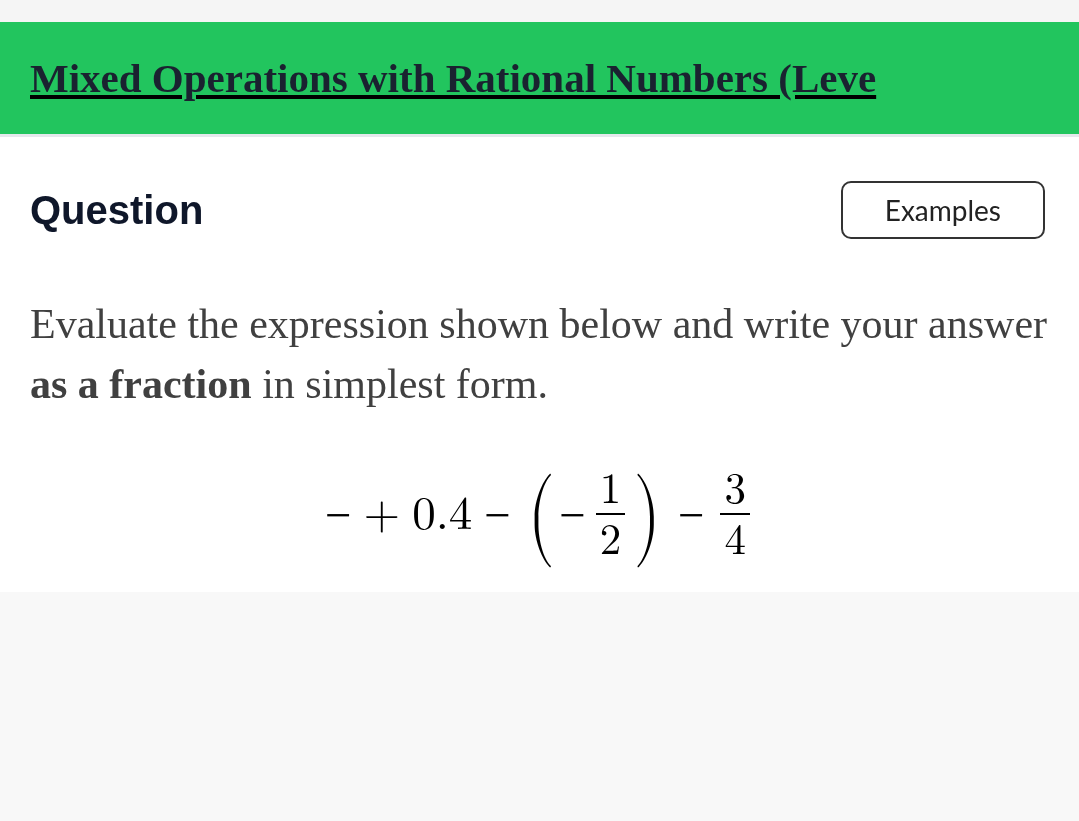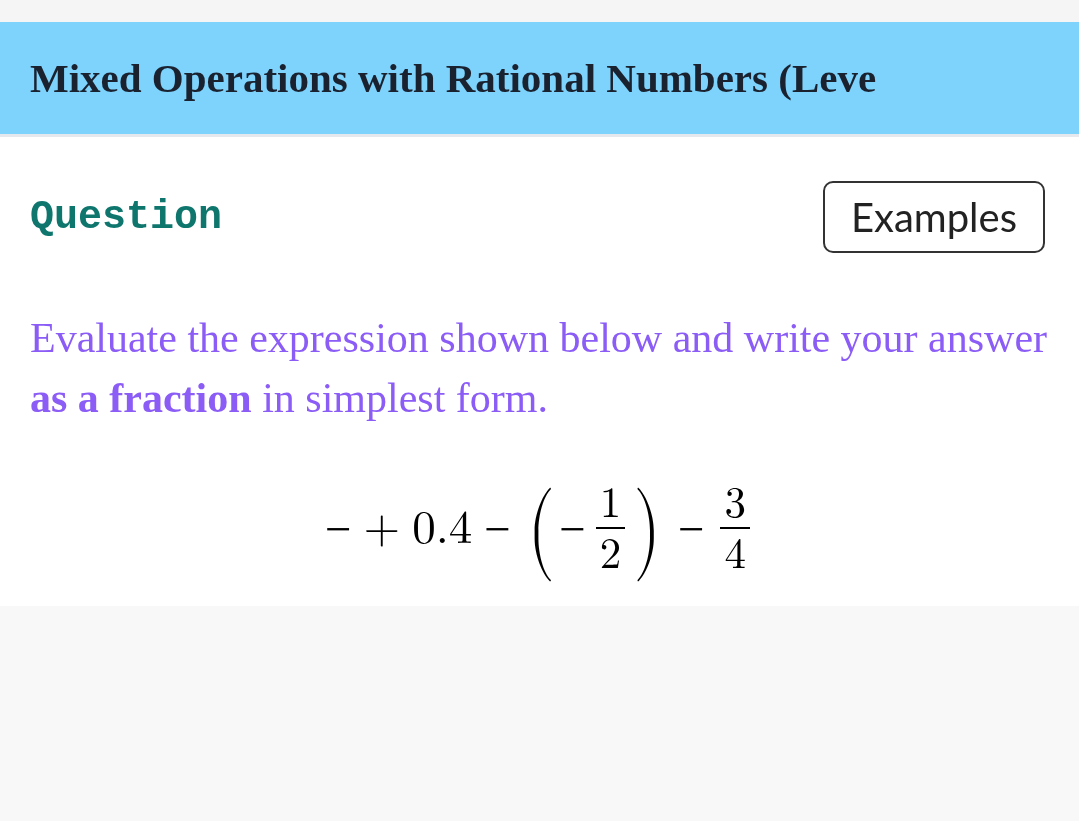--- a/index.html
+++ b/index.html
@@ -12,23 +12,24 @@
     background: #f8f8f8;
     width: 1079px;
     height: 821px;
     overflow: hidden;
   }
   .topbar {
     height: 22px;
     background: #f5f5f5;
   }
   .title-section {
-    background: #7dd3fc;
+    background: #22c55e;
     padding: 32px 0 32px 30px;
     border-bottom: 3px solid #e5e8ec;
+    text-decoration: underline;
   }
   .page-title {
     font-size: 41px;
     font-weight: bold;
     color: #1a2230;
     white-space: nowrap;
     overflow: hidden;
     font-family: Georgia, 'Times New Roman', serif;
   }
   .content {
@@ -37,38 +38,38 @@
   }
   .question-row {
     display: flex;
     justify-content: space-between;
     align-items: center;
     margin-bottom: 56px;
   }
   .question-label {
     font-size: 40px;
     font-weight: bold;
-    color: #0f766e;
-    font-family: Liberation Mono, monospace;
+    color: #0f172a;
+    font-family: Liberation Sans, sans-serif;
   }
   .examples-btn {
     font-family: 'Lato', 'Segoe UI', Arial, sans-serif;
-    font-size: 40px;
+    font-size: 28px;
     font-weight: 400;
     color: #222;
     background: #fff;
     border: 2px solid #333;
     border-radius: 10px;
-    padding: 10px 26px;
+    padding: 10px 42px;
     cursor: pointer;
     margin-right: 4px;
   }
   .prompt {
     font-size: 42px;
-    color: #8b5cf6;
+    color: #404040;
     line-height: 1.42;
     margin-bottom: 54px;
     font-family: Georgia, 'Times New Roman', serif;
   }
   .prompt .bold {
     font-weight: bold;
   }
   .math-expr {
     text-align: center;
     font-family: 'Latin Modern Math', 'Cambria Math', Georgia, serif;

